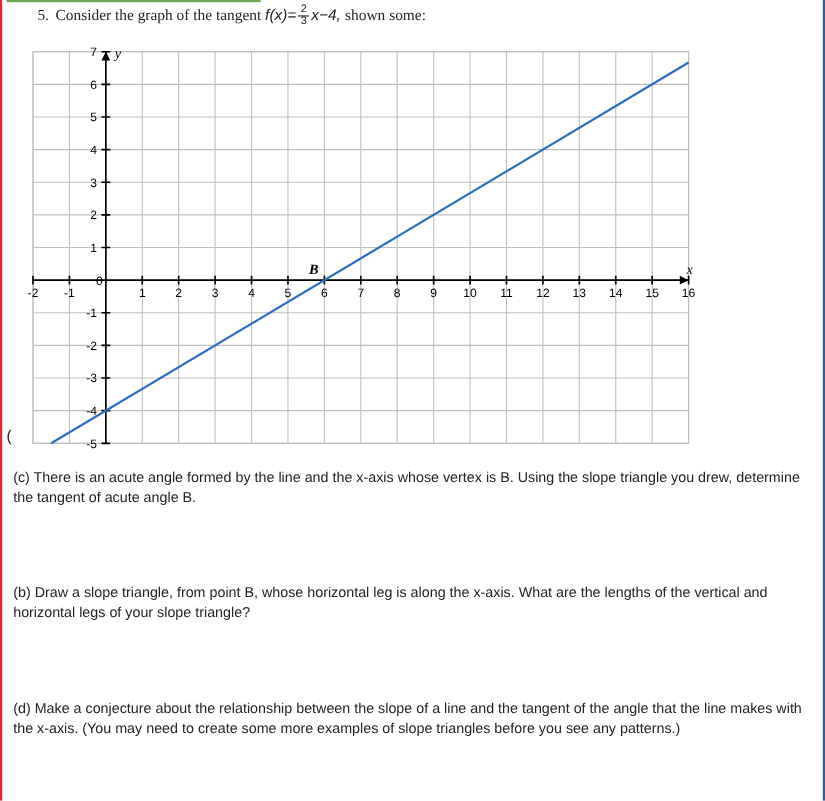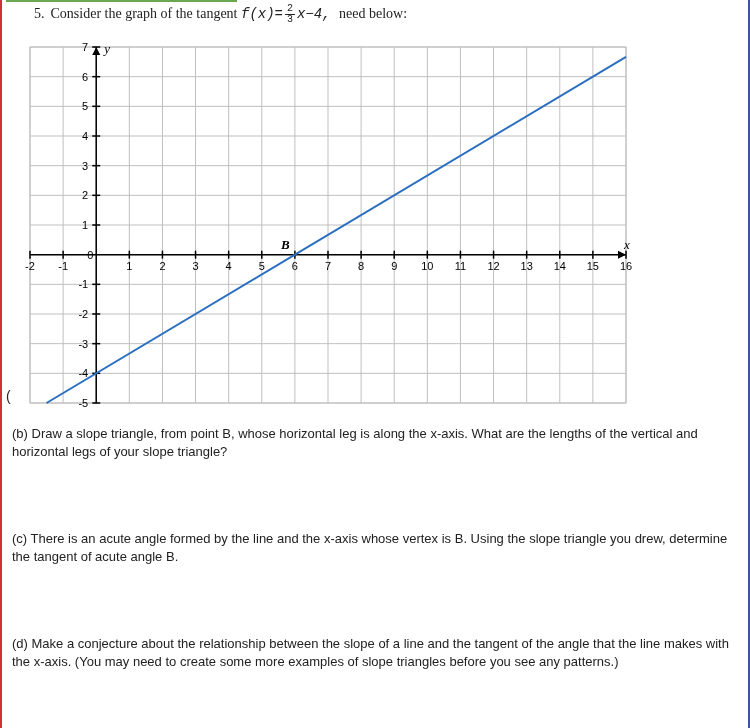--- a/index.html
+++ b/index.html
@@ -27,21 +27,21 @@
       color: #222;
       padding: 2px 8px 4px 32px;
       display: flex;
       align-items: baseline;
       gap: 6px;
     }
     .problem-number { font-weight: normal; }
     .problem-text { font-weight: normal; }
     .func-math {
       font-style: italic;
-      font-family: Liberation Mono, monospace;
+      font-family: Liberation Sans, sans-serif;
     }
     .frac {
       display: inline-flex;
       flex-direction: column;
       align-items: center;
       font-size: 10px;
       vertical-align: middle;
       line-height: 1;
       font-style: normal;
       margin: 0 2px;
@@ -84,21 +84,21 @@
   <div class="problem-header">
     <span class="problem-number">5.</span>
     <span class="problem-text">
       <span>Consider the graph of the tangent </span>
       <span class="func-math">
         <span>f(x)=</span><span class="frac">
             <span class="num">2</span>
             <span class="den">3</span>
           </span><span>x−4,</span>
       </span>
-      <span> need below:</span>
+      <span> shown some:</span>
     </span>
   </div>
 
   <div class="chart-wrap">
     <svg class="graph" width="620" height="380" viewBox="0 0 620 380">
         <rect x="12" y="12" width="596" height="356" fill="none" stroke="#bfbfbf" stroke-width="1"></rect>
         <line x1="12" y1="12" x2="12" y2="368" stroke="#bfbfbf" stroke-width="1"></line>
         <line x1="45.11111111111111" y1="12" x2="45.11111111111111" y2="368" stroke="#bfbfbf" stroke-width="1"></line>
         <line x1="78.22222222222221" y1="12" x2="78.22222222222221" y2="368" stroke="#bfbfbf" stroke-width="1"></line>
         <line x1="111.33333333333333" y1="12" x2="111.33333333333333" y2="368" stroke="#bfbfbf" stroke-width="1"></line>
@@ -198,19 +198,19 @@
         <text x="606" y="213.66666666666669" font-size="13" font-style="italic" font-family="Times New Roman" fill="#000000">x</text>
         <text x="86.22222222222221" y="18" font-size="13" font-style="italic" font-family="Times New Roman" fill="#000000">y</text>
         <line x1="28.53900000000001" y1="368" x2="608" y2="21.879000000000005" stroke="#2a6fbf" stroke-width="2"></line>
         <text x="262.88888888888886" y="213.66666666666669" font-size="13" font-weight="bold" font-style="italic" font-family="Times New Roman" fill="#000000">B</text>
       </svg>
   </div>
 
   <span class="stray-paren">(</span>
 
   <div class="parts">
+    <p class="part">(c) There is an acute angle formed by the line and the x-axis whose vertex is B. Using the slope triangle you drew, determine the tangent of acute angle B.</p>
     <p class="part">(b) Draw a slope triangle, from point B, whose horizontal leg is along the x-axis. What are the lengths of the vertical and horizontal legs of your slope triangle?</p>
-    <p class="part">(c) There is an acute angle formed by the line and the x-axis whose vertex is B. Using the slope triangle you drew, determine the tangent of acute angle B.</p>
     <p class="part">(d) Make a conjecture about the relationship between the slope of a line and the tangent of the angle that the line makes with the x-axis. (You may need to create some more examples of slope triangles before you see any patterns.)</p>
 
   </div>
 
 </div>
 
 </body></html>

